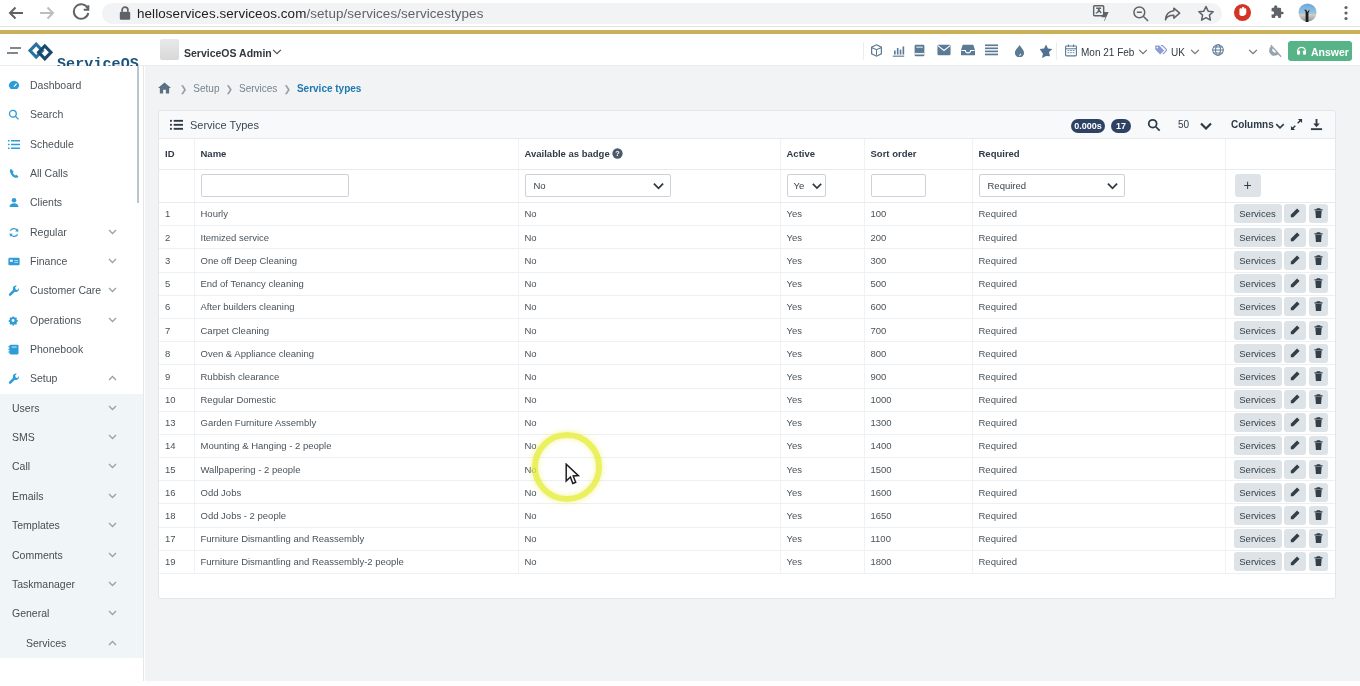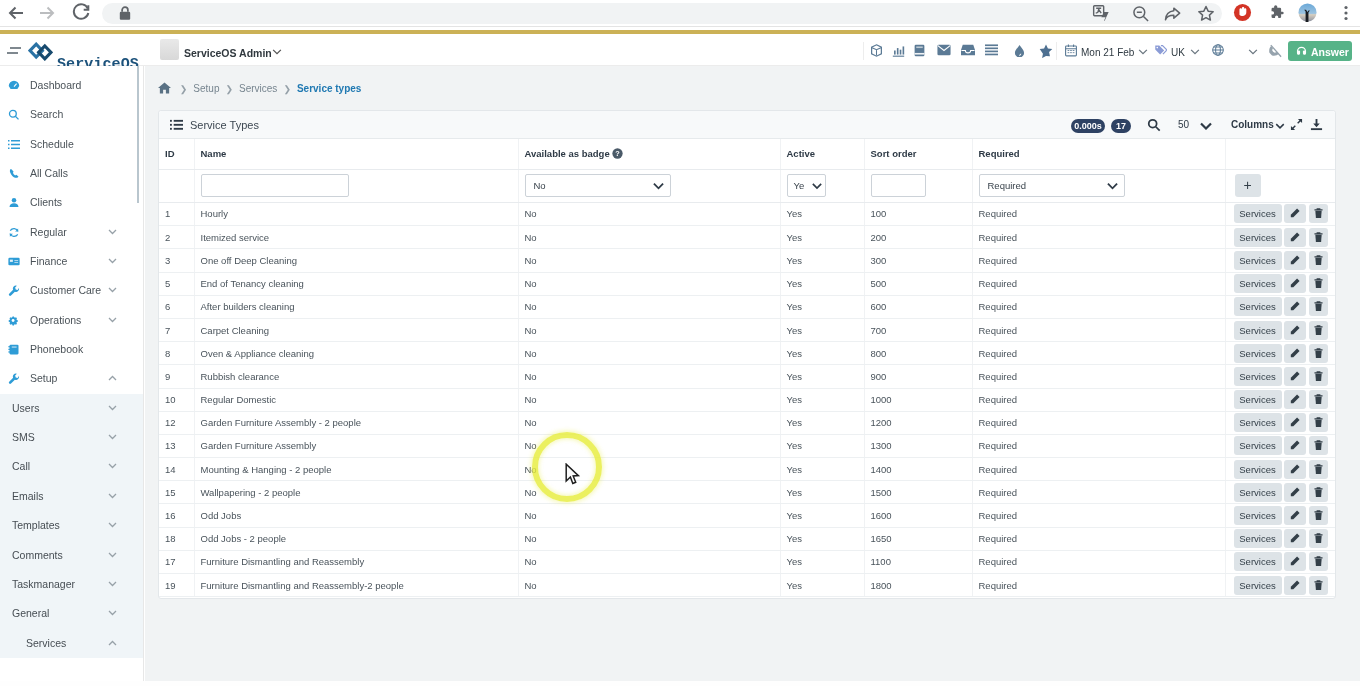--- a/index.html
+++ b/index.html
@@ -61,20 +61,21 @@
     </svg>
   <svg class="navic" style="left:71px" viewBox="0 0 20 20" fill="none" stroke="#5f6368" stroke-width="2">
       <path d="M16.8 5.5A7.3 7.3 0 1 0 17.3 10"></path>
       <path d="M17.3 2.2v4.6h-4.6" fill="none"></path>
     </svg>
   <div id="urlpill"></div>
   <svg class="abs" style="left:118px;top:6px" width="14" height="15" viewBox="0 0 12 13" fill="#5f6368">
       <rect x="1.5" y="5" width="9" height="7" rx="1"></rect>
       <path d="M3.5 5V3.5a2.5 2.5 0 0 1 5 0V5" fill="none" stroke="#5f6368" stroke-width="1.5"></path>
     </svg>
+  <div id="urltext">helloservices.serviceos.com<span class="grey">/setup/services/servicestypes</span></div>
 
   <svg class="navic" style="left:1092px;top:4px" width="17" height="17" viewBox="0 0 24 24" fill="none" stroke="#5f6368" stroke-width="1.7">
       <rect x="2" y="2" width="12" height="12" rx="1"></rect>
       <path d="M5 5h6M8 5v1.5c0 2-1.5 4-3.5 4.5M11 11 8 6.5"></path>
       <path d="M14 9h7l-6 13h-1l2.3-5H10z" fill="#5f6368" stroke="none" transform="scale(0.8) translate(4,3)"></path>
     </svg>
   <svg class="navic" style="left:1131px;top:4px" width="17" height="17" viewBox="0 0 24 24" fill="none" stroke="#5f6368" stroke-width="1.8">
       <circle cx="10" cy="10" r="6.5"></circle>
       <path d="M15 15l5.5 5.5M7 10h6"></path>
     </svg>
@@ -514,34 +515,20 @@
             <td class="vb">1000</td>
             <td class="vb">Required</td>
             <td class="vb" style="padding:0 0 0 8px;"><span class="btn rowbtn" style="width:48px;">Services</span> <span class="btn rowbtn" style="width:22px;"><svg width="10" height="10" viewBox="0 0 12 12" fill="#333f48" style="vertical-align:-1px">
                   <path d="M8.5 0.5l3 3L4 11H1V8z"></path>
                 </svg></span> <span class="btn rowbtn" style="width:19px;"><svg width="9" height="10" viewBox="0 0 10 11" fill="#333f48" style="vertical-align:-1px">
                   <path d="M0.5 2h9M3.5 2V0.8h3V2" stroke="#333f48" stroke-width="1.2" fill="none"></path>
                   <path d="M1.5 3h7l-.6 8H2.1z"></path>
                 </svg></span></td>
           </tr>
           <tr>
-            <td>12</td>
-            <td class="vb">Garden Furniture Assembly - 2 people</td>
-            <td class="vb">No</td>
-            <td class="vb">Yes</td>
-            <td class="vb">1200</td>
-            <td class="vb">Required</td>
-            <td class="vb" style="padding:0 0 0 8px;"><span class="btn rowbtn" style="width:48px;">Services</span> <span class="btn rowbtn" style="width:22px;"><svg width="10" height="10" viewBox="0 0 12 12" fill="#333f48" style="vertical-align:-1px">
-                  <path d="M8.5 0.5l3 3L4 11H1V8z"></path>
-                </svg></span> <span class="btn rowbtn" style="width:19px;"><svg width="9" height="10" viewBox="0 0 10 11" fill="#333f48" style="vertical-align:-1px">
-                  <path d="M0.5 2h9M3.5 2V0.8h3V2" stroke="#333f48" stroke-width="1.2" fill="none"></path>
-                  <path d="M1.5 3h7l-.6 8H2.1z"></path>
-                </svg></span></td>
-          </tr>
-          <tr>
             <td>13</td>
             <td class="vb">Garden Furniture Assembly</td>
             <td class="vb">No</td>
             <td class="vb">Yes</td>
             <td class="vb">1300</td>
             <td class="vb">Required</td>
             <td class="vb" style="padding:0 0 0 8px;"><span class="btn rowbtn" style="width:48px;">Services</span> <span class="btn rowbtn" style="width:22px;"><svg width="10" height="10" viewBox="0 0 12 12" fill="#333f48" style="vertical-align:-1px">
                   <path d="M8.5 0.5l3 3L4 11H1V8z"></path>
                 </svg></span> <span class="btn rowbtn" style="width:19px;"><svg width="9" height="10" viewBox="0 0 10 11" fill="#333f48" style="vertical-align:-1px">
                   <path d="M0.5 2h9M3.5 2V0.8h3V2" stroke="#333f48" stroke-width="1.2" fill="none"></path>

